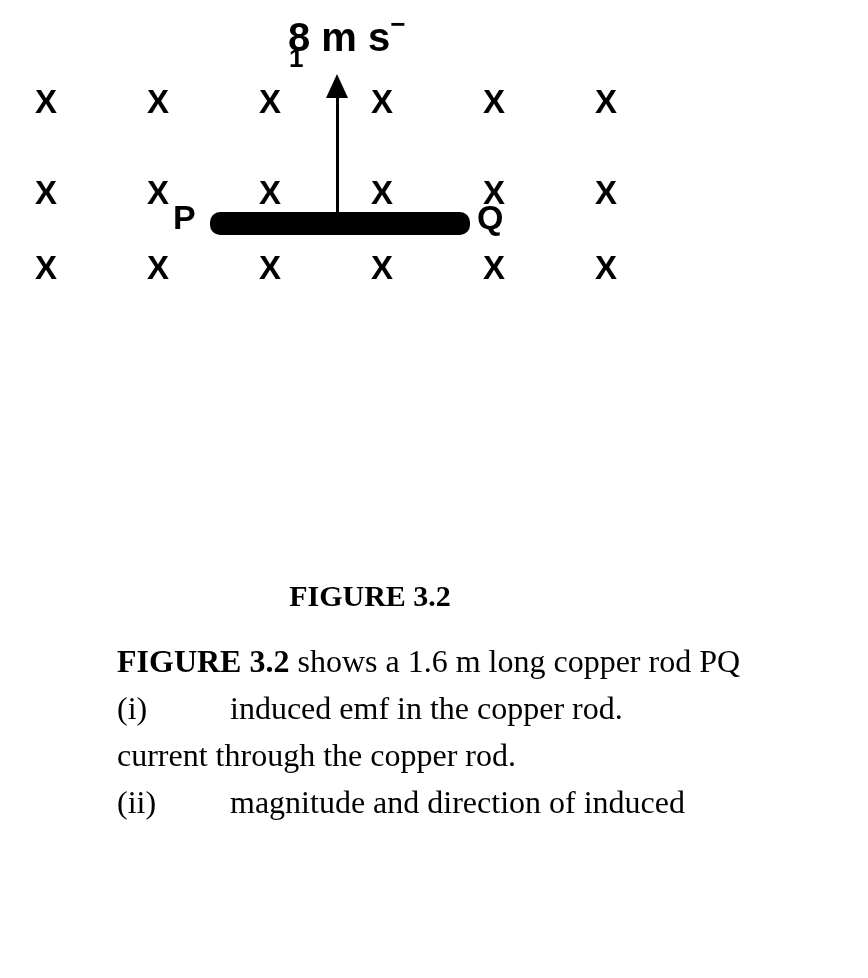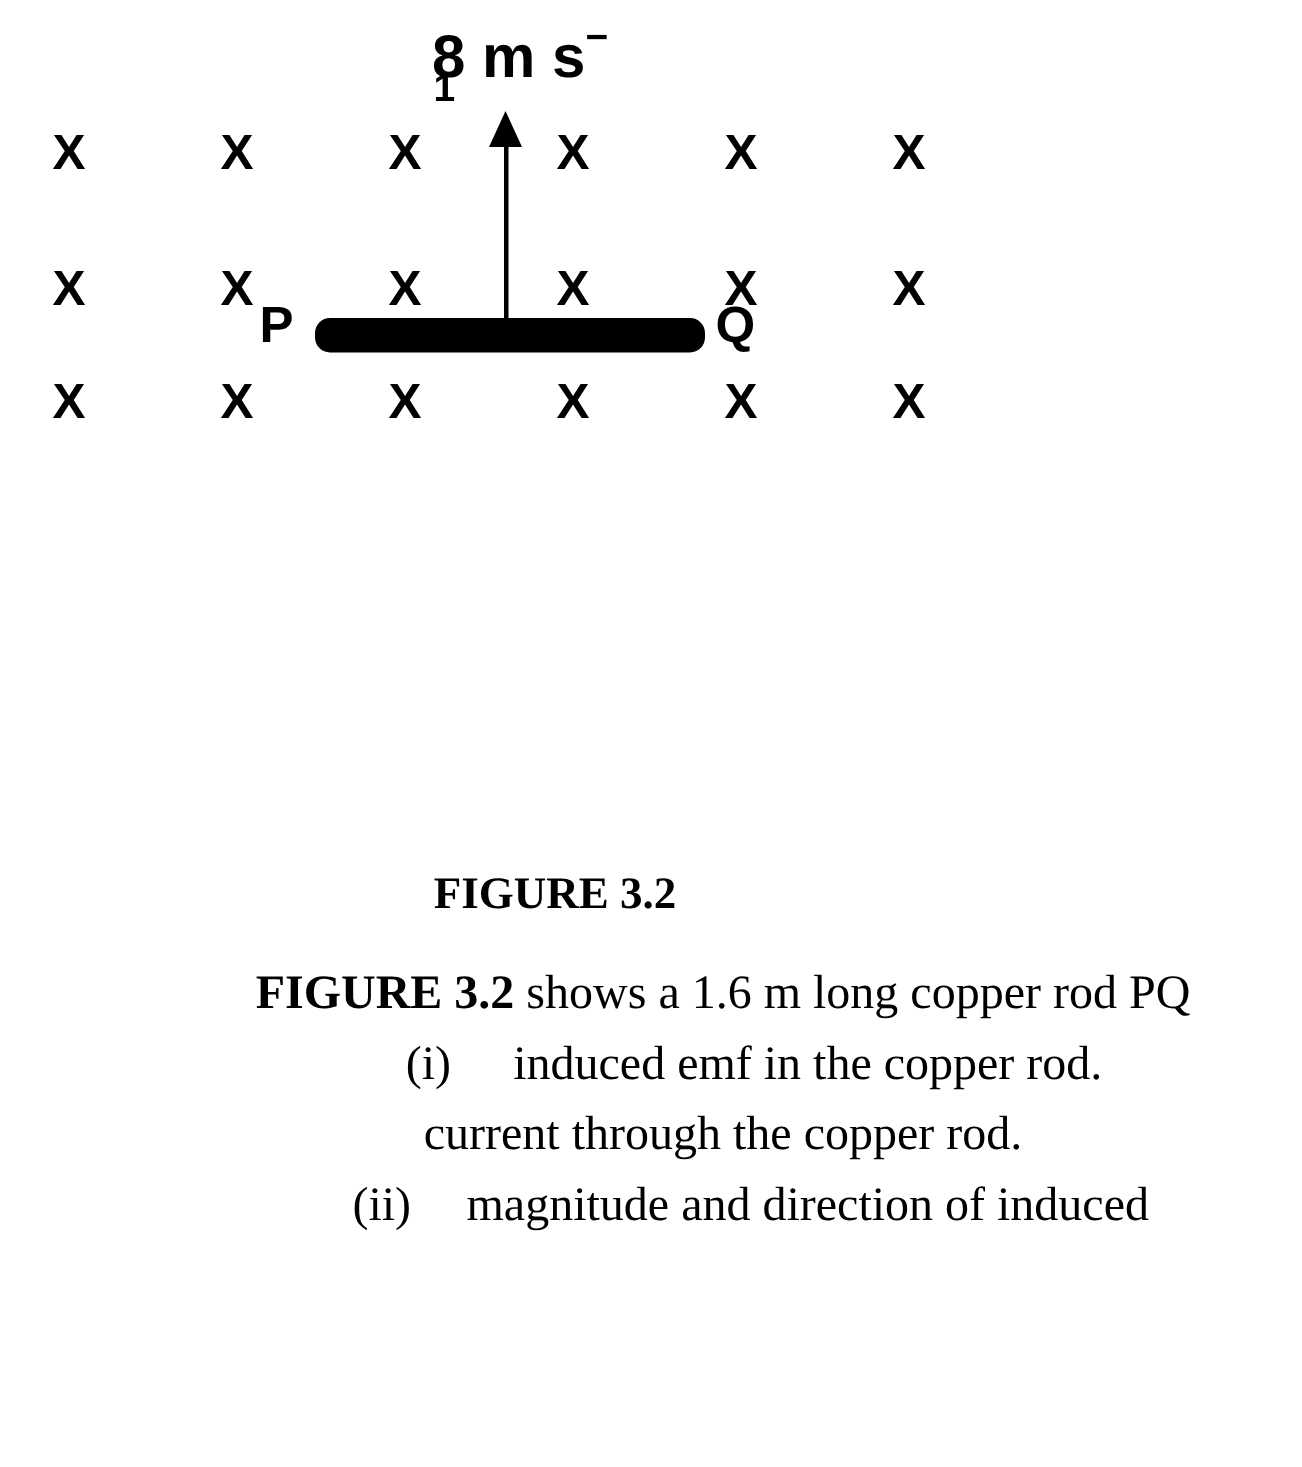--- a/index.html
+++ b/index.html
@@ -102,21 +102,20 @@
     left: 117px; top: 638px;
     width: 730px;
     font-family: "Liberation Serif", serif;
     font-size: 32px;
     line-height: 47px;
     color: #000000;
   }
   .problem-text .line {
     height: 47px;
     white-space: nowrap;
-    text-align: center;
   }
   .problem-text b { font-weight: bold; }
   .sup-small {
     font-size: 20px;
     vertical-align: 13px;
   }
   .item-marker {
     display: inline-block;
     width: 113px;
   }

